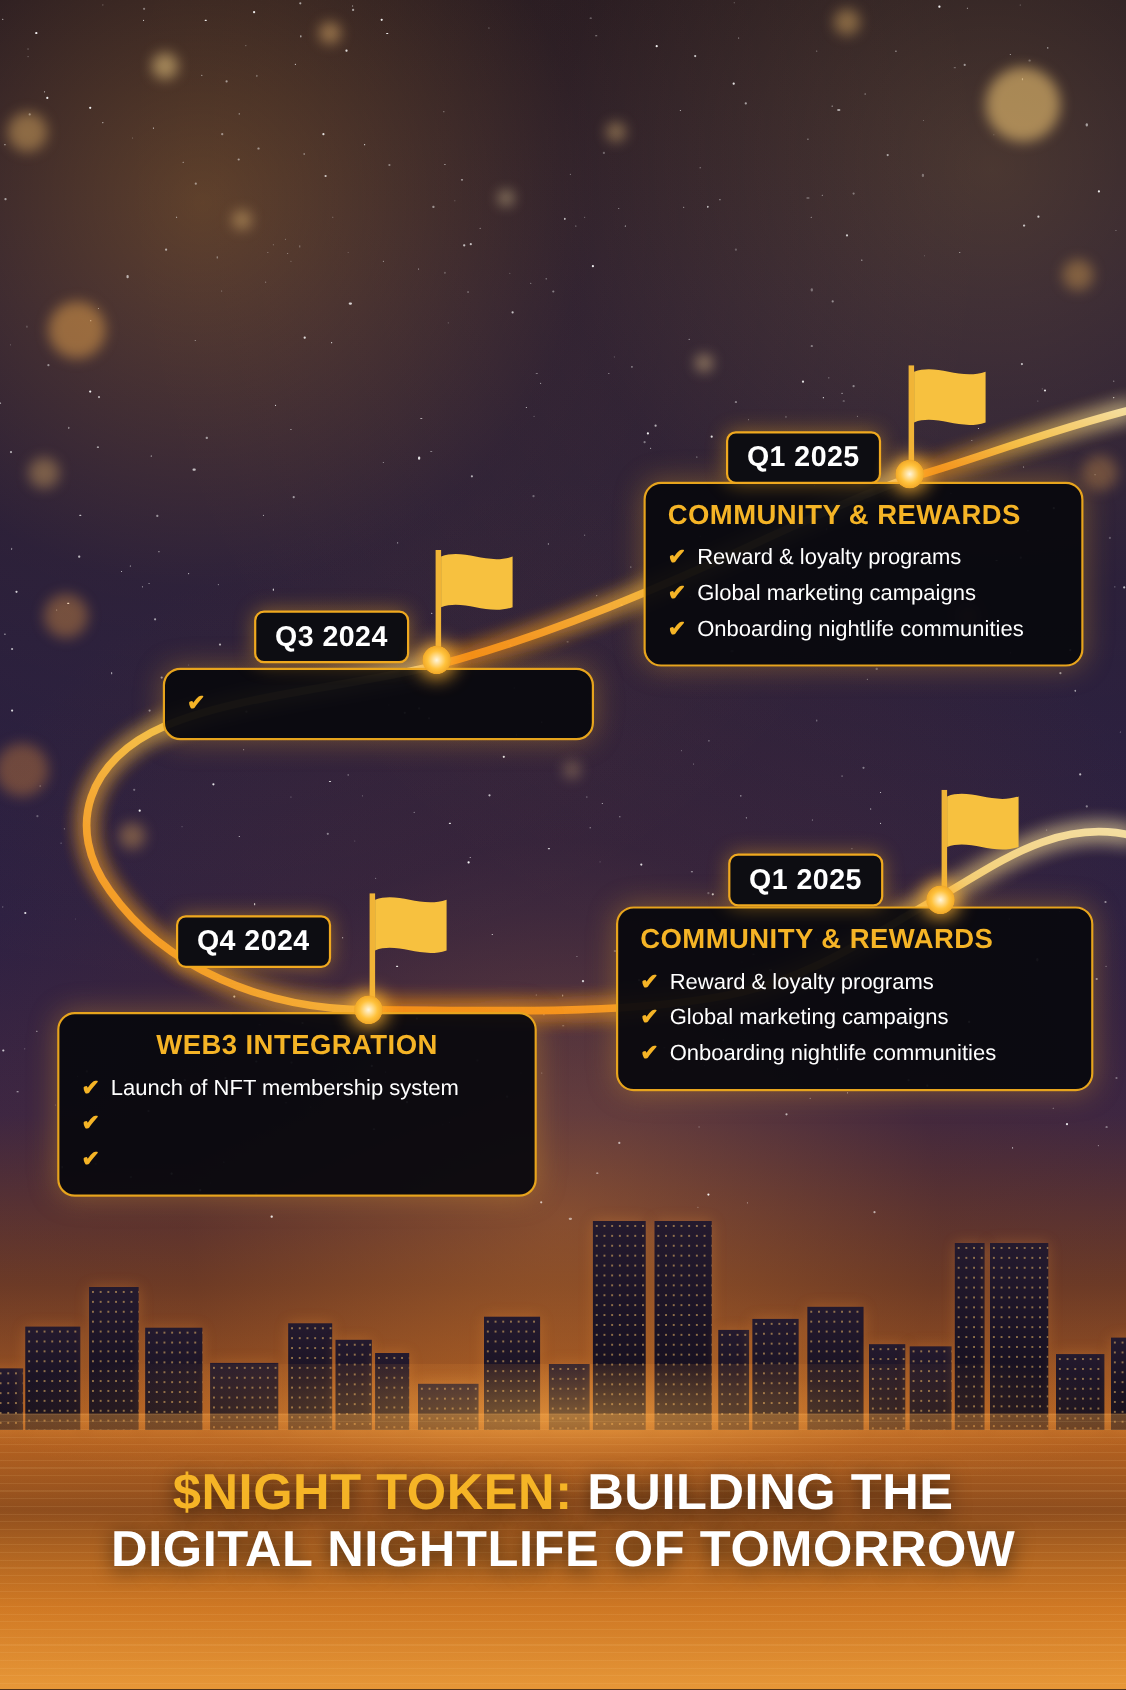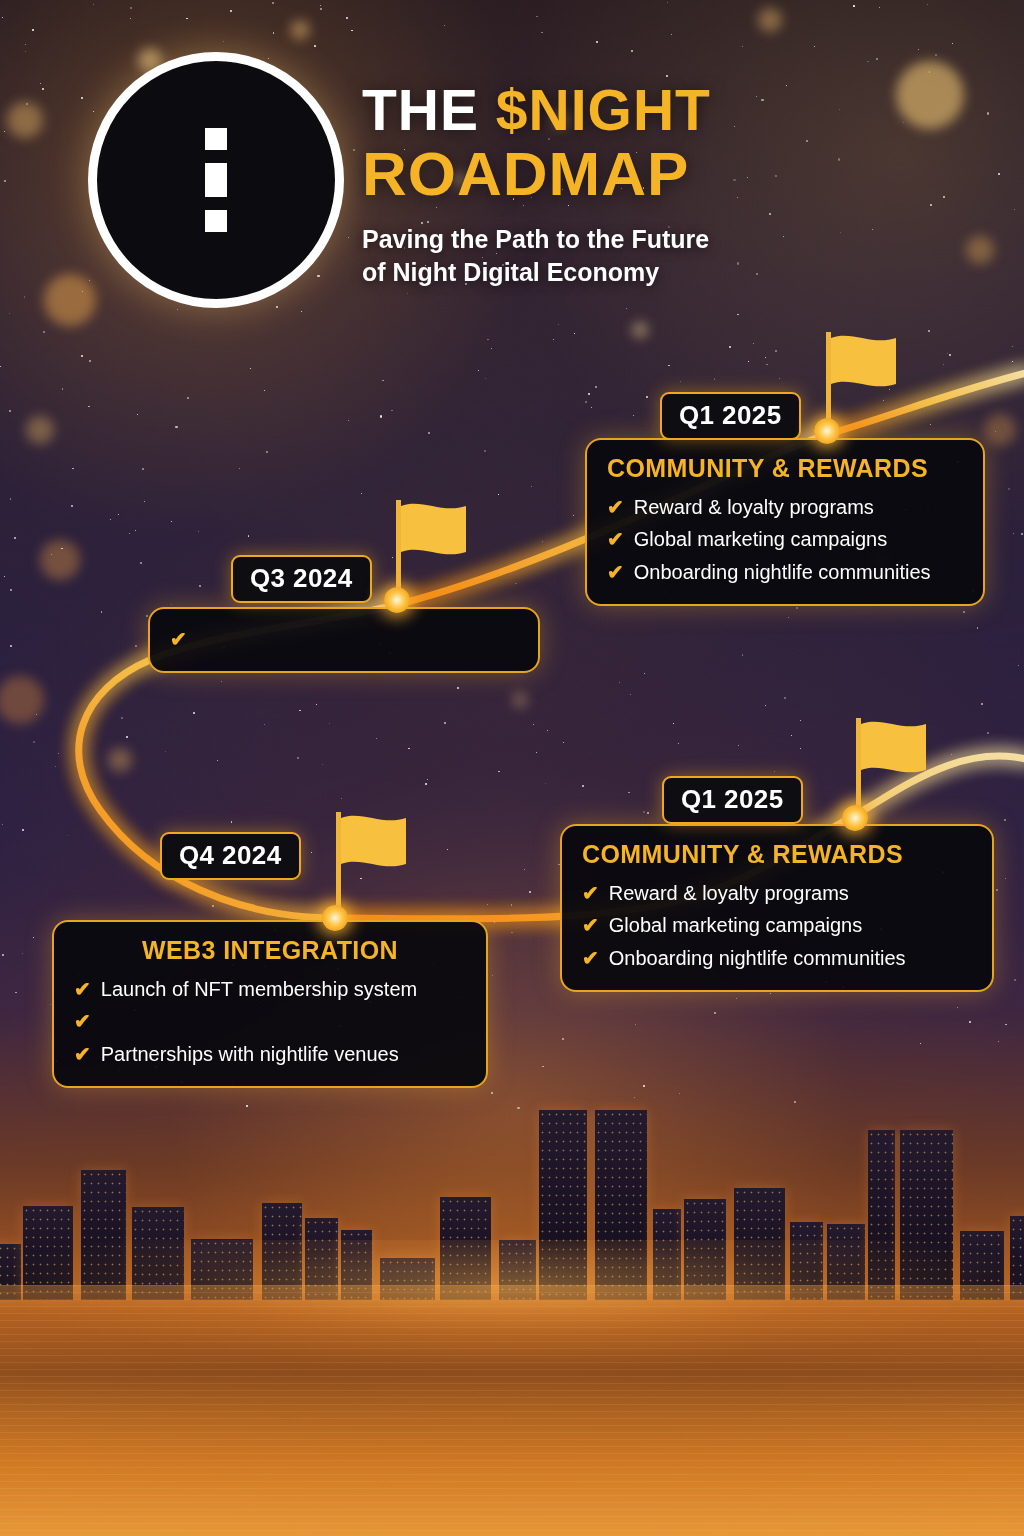--- a/index.html
+++ b/index.html
@@ -744,37 +744,20 @@
         <stop offset="50%" stop-color="#ffc84a"></stop>
         <stop offset="100%" stop-color="#ffe9a8"></stop>
       </linearGradient>
     </defs>
     <path d="M 1030 760 C 960 742, 900 790, 855 815 C 800 845, 740 890, 660 905 C 560 924, 430 918, 336 918" fill="none" stroke="url(#roadgrad)" stroke-width="7" stroke-linecap="round" filter="url(#glow)" opacity="0.95"></path>
     <path d="M 336 918 C 240 918, 150 880, 100 810 C 58 752, 80 690, 150 660 C 215 632, 320 624, 396 605" fill="none" stroke="url(#roadgrad)" stroke-width="7" stroke-linecap="round" filter="url(#glow)" opacity="0.95"></path>
     <path d="M 396 605 C 500 578, 610 530, 700 488 C 770 456, 810 440, 828 434" fill="none" stroke="url(#roadgrad)" stroke-width="7" stroke-linecap="round" filter="url(#glow)" opacity="0.95"></path>
     <path d="M 828 434 C 880 420, 950 392, 1030 372" fill="none" stroke="url(#roadgrad)" stroke-width="7" stroke-linecap="round" filter="url(#glow)" opacity="0.95"></path>
   </svg>
 
-  <div class="header">
-    <div class="logo">
-      <div class="logo-marks">
-        <i></i>
-        <i class="mid"></i>
-        <i></i>
-      </div>
-    </div>
-    <div class="title-block">
-      <div class="t1"><span>THE </span><span class="gold">$NIGHT</span></div>
-      <div class="t2">ROADMAP</div>
-      <div class="sub">
-        <div>Paving the Path to the Future</div>
-        <div>of Night Digital Economy</div>
-      </div>
-    </div>
-  </div>
 
   <div class="node">
     <svg class="flag" style="left:812px; top:332px;" width="90" height="112" viewBox="0 0 90 112">
       <rect x="14" y="0" width="5" height="108" fill="#f0b437"></rect>
       <path d="M19 6 C 40 -2, 60 14, 84 6 L 84 52 C 60 60, 40 44, 19 52 Z" fill="#f7c13f"></path>
     </svg>
     <div class="chip" style="left:660px; top:392px;">Q1 2025</div>
     <div class="dot" style="left:814px; top:418px;"></div>
     <div class="card" style="left:585px; top:438px; width:356px;">
       <h3>COMMUNITY &amp; REWARDS</h3>
@@ -849,20 +832,23 @@
       <ul>
         <li>
             <span class="tick">✔</span>
             <span>Launch of NFT membership system</span>
           </li>
         <li>
             <span class="tick">✔</span>
           </li>
         <li>
             <span class="tick">✔</span>
-            <span>Partnerships with nightlife venues</span>
           </li>
       </ul>
     </div>
   </div>
 
+  <div class="footer">
+    <div class="l1"><span class="gold">$NIGHT TOKEN:</span><span> BUILDING THE</span></div>
+    <div class="l2">DIGITAL NIGHTLIFE OF TOMORROW</div>
+  </div>
 
 </div>
 
 </body></html>

